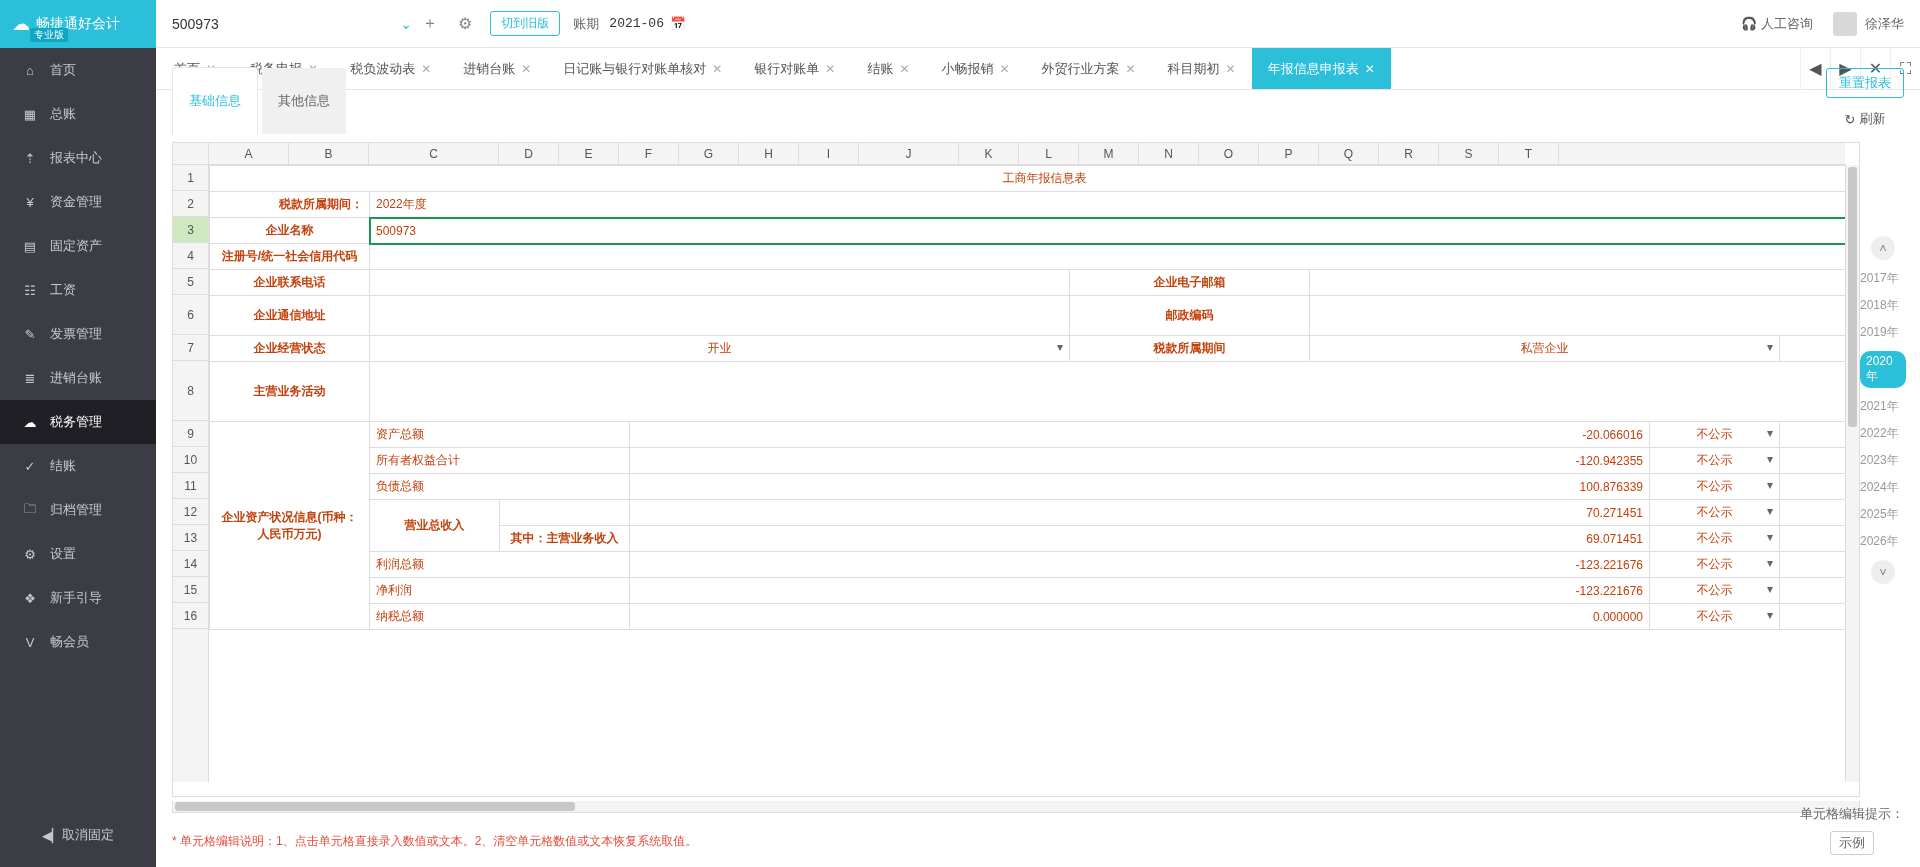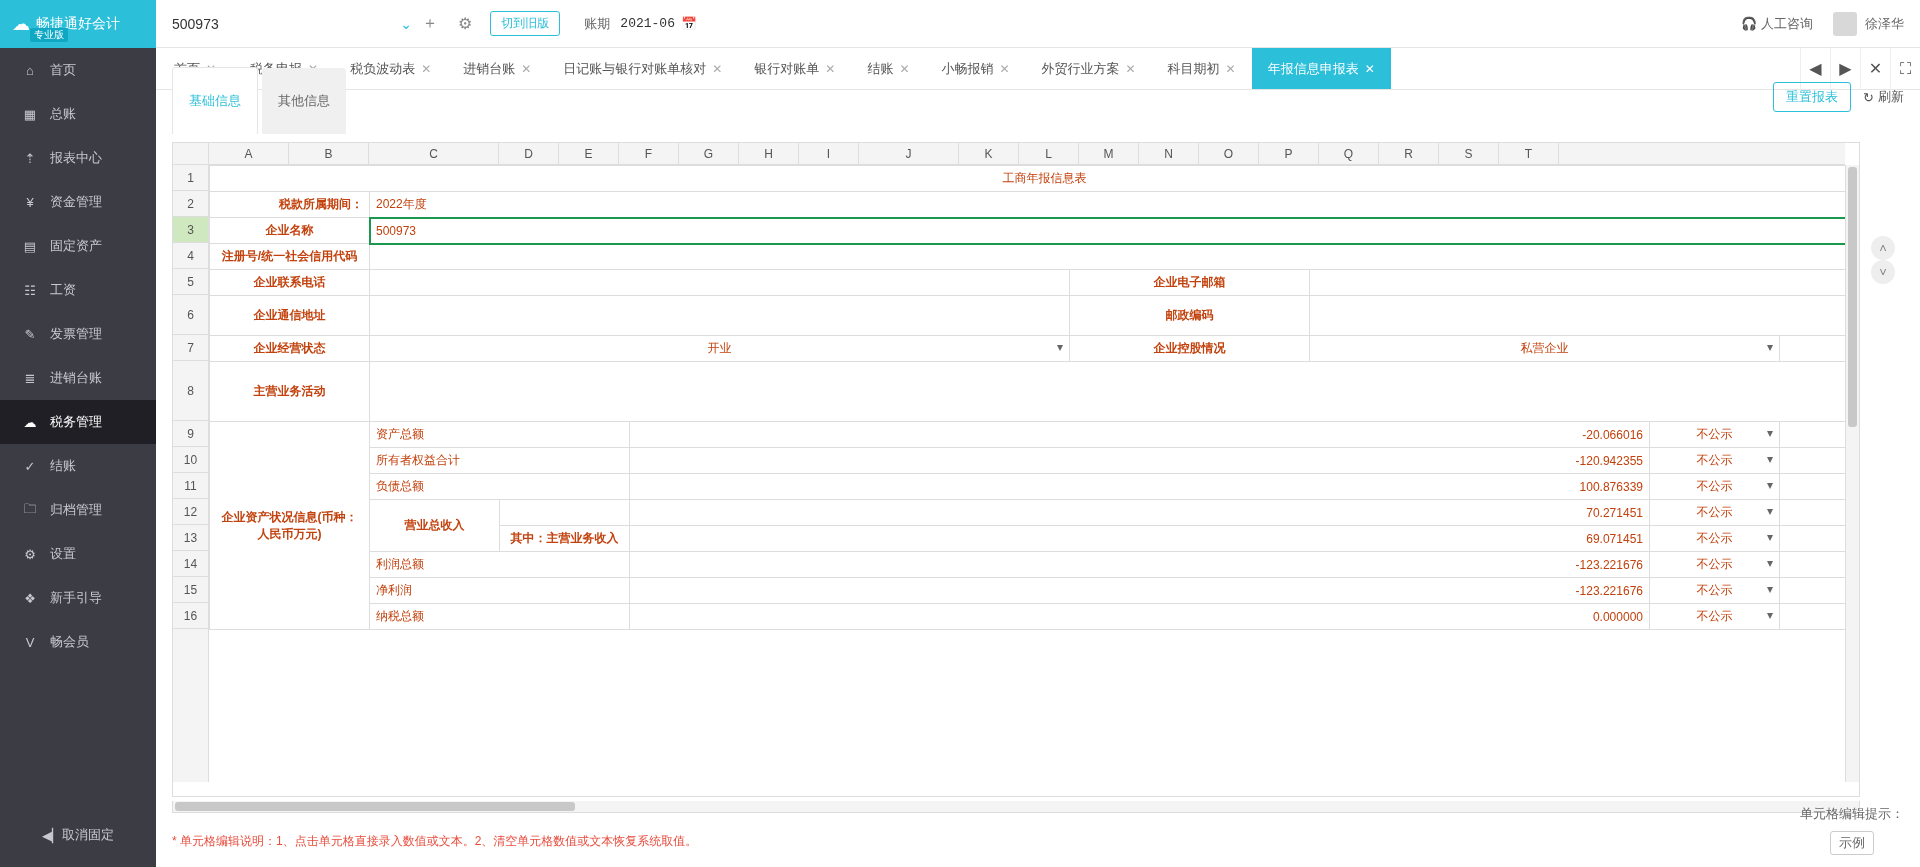--- a/index.html
+++ b/index.html
@@ -12,42 +12,42 @@
 .nav-item { height: 44px; display: flex; align-items: center; padding-left: 20px; cursor: pointer; color: #c8c8d0; }
 .nav-item.active { background: #1f1f25; color: #fff; }
 .nav-icon { width: 20px; margin-right: 10px; display:inline-block; text-align:center; }
 .pin-item { position: absolute; bottom: 12px; left: 0; width: 100%; height: 40px; display:flex; align-items:center; justify-content:center; color:#c8c8d0; cursor:pointer; }
 
 .topbar { position: absolute; left: 156px; top: 0; right: 0; height: 48px; background: #fff; border-bottom: 1px solid #e5e5e5; display:flex; align-items:center; padding: 0 16px; }
 .company-sel { width: 240px; color:#333; font-size:14px; display:flex; align-items:center; justify-content:space-between; }
 .chevron { color:#2bbfda; }
 .top-icon { margin: 0 10px; color:#888; cursor:pointer; font-size:16px; }
 .old-btn { border:1px solid #2bbfda; color:#2bbfda; padding:3px 10px; border-radius:3px; font-size:12px; cursor:pointer; margin:0 8px; }
-.period-lbl { color:#666; margin-left:16px; }
+.period-lbl { color:#666; margin-left:5px; }
 .period-val { margin-left:10px; color:#333;font-family:Liberation Mono, monospace; }
 .cal-icon { color:#2bbfda; margin-left:6px; }
 .topbar-right { margin-left:auto; display:flex; align-items:center; }
 .consult { display:flex; align-items:center; color:#666; cursor:pointer; margin-right:20px; }
 .user { display:flex; align-items:center; color:#666; }
 .avatar { width:24px; height:24px; background:#d8d8d8; border-radius:3px; margin-right:8px; }
 
 .tabbar { position:absolute; left:156px; top:48px; right:0; height:42px; background:#fff; border-bottom:1px solid #e5e5e5; display:flex; align-items:stretch; }
 .tab { display:flex; align-items:center; padding:0 16px; color:#555; cursor:pointer; position:relative; white-space:nowrap; }
 .tab.home { padding:0 18px; }
 .tab-close { margin-left:6px; color:#aaa; font-size:12px; }
 .tab.active { background:#2bbfda; color:#fff; }
 .tab.active .tab-close { color:#fff; }
 .tabbar-ctrl { display:flex; align-items:center; margin-left:auto; }
 .tabctrl-btn { width:30px; height:42px; display:flex; align-items:center; justify-content:center; cursor:pointer; color:#555; font-size:16px; border-left:1px solid #eee; }
 
 .content { position:absolute; left:156px; top:90px; right:0; bottom:0; background:#fff; }
 .subtabs { height:44px; display:flex; align-items:flex-end; padding:8px 16px 0; }
 .subtab { padding:24px 16px; background:#f0f0f0; color:#666; cursor:pointer; border-radius:3px 3px 0 0; margin-right:4px; }
 .subtab.active { background:#fff; color:#2bbfda; border:1px solid #e5e5e5; border-bottom:none; }
-.subtabs-right { margin-left:auto; display:flex; align-items:center; gap:12px; margin-bottom:22px; }
+.subtabs-right { margin-left:auto; display:flex; align-items:center; gap:12px; margin-bottom:6px;flex-direction:column; }
 .reset-btn { border:1px solid #2bbfda; color:#2bbfda; padding:5px 12px; border-radius:3px; cursor:pointer; }
 .refresh { color:#555; cursor:pointer; display:flex; align-items:center; gap:4px; }
 
 .sheet-wrap { position:absolute; left:16px; right:60px; top:52px; bottom:70px; border:1px solid #ddd; overflow:hidden; }
 .col-corner { position:absolute; left:0; top:0; width:36px; height:22px; background:#f4f4f4; border-right:1px solid #ddd; border-bottom:1px solid #ddd; }
 .col-heads { position:absolute; left:36px; right:14px; top:0; height:22px; display:flex; background:#f4f4f4; border-bottom:1px solid #ddd; }
 .ch { flex:0 0 auto; text-align:center; border-right:1px solid #ddd; font-size:12px; color:#555; line-height:22px; }
 .row-heads { position:absolute; left:0; top:22px; width:36px; bottom:14px; background:#f4f4f4; border-right:1px solid #ddd; }
 .rh { height:26px; line-height:26px; text-align:center; border-bottom:1px solid #ddd; font-size:12px; color:#555; }
 .rh.active { background:#d0e8c0; }
@@ -319,21 +319,21 @@
         </tr>
         <tr style="height:40px">
           <td class="label-cell">企业通信地址</td>
           <td colspan="4"></td>
           <td class="label-cell">邮政编码</td>
           <td colspan="3"></td>
         </tr>
         <tr>
           <td class="label-cell">企业经营状态</td>
           <td colspan="4" class="sel-cell">开业</td>
-          <td class="label-cell">企业控股情况</td>
+          <td class="label-cell">税款所属期间</td>
           <td colspan="2" class="sel-cell">私营企业</td>
           <td></td>
         </tr>
         <tr style="height:60px">
           <td class="label-cell">主营业务活动</td>
           <td colspan="8"></td>
         </tr>
         <tr>
           <td rowspan="8" class="label-cell" style="white-space:normal">企业资产状况信息(币种：人民币万元)</td>
           <td colspan="2">资产总额</td>
@@ -390,20 +390,32 @@
     <div class="vscroll">
         <div class="vthumb"></div>
       </div>
   </div>
   <div class="hscroll-outer">
       <div class="hthumb"></div>
     </div>
 
   <div class="year-rail">
     <div class="rail-arrow">˄</div>
+    <div id="year-list">
+        <div class="year-item">2017年</div>
+        <div class="year-item">2018年</div>
+        <div class="year-item">2019年</div>
+        <div class="year-item active">2020年</div>
+        <div class="year-item">2021年</div>
+        <div class="year-item">2022年</div>
+        <div class="year-item">2023年</div>
+        <div class="year-item">2024年</div>
+        <div class="year-item">2025年</div>
+        <div class="year-item">2026年</div>
+      </div>
     <div class="rail-arrow">˅</div>
   </div>
 
   <div class="footer">
     <span class="footnote">* 单元格编辑说明：1、点击单元格直接录入数值或文本。2、清空单元格数值或文本恢复系统取值。</span>
     <div class="footer-right">
       <span>单元格编辑提示：</span>
       <span class="example-tag">示例</span>
       <span>›</span>
     </div>

